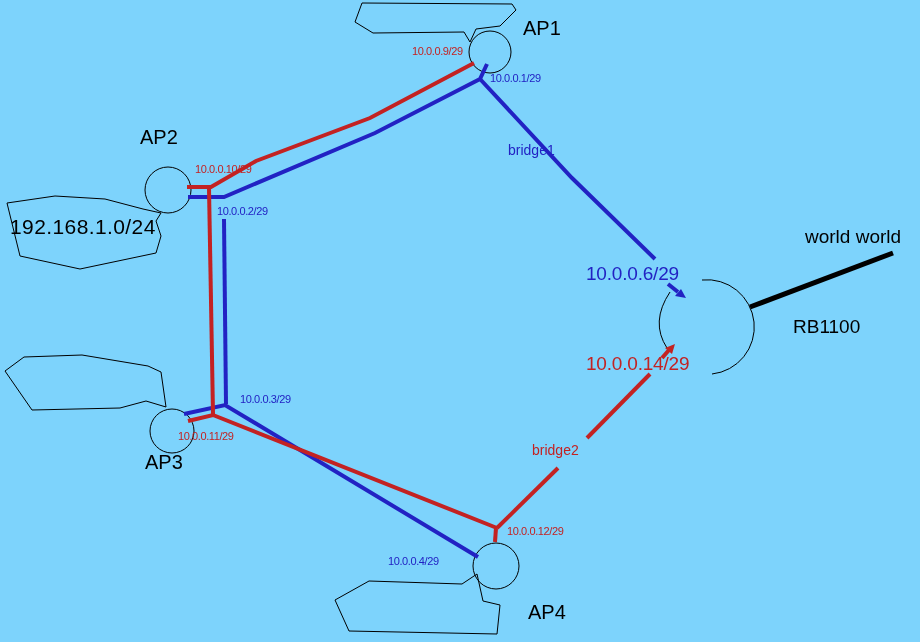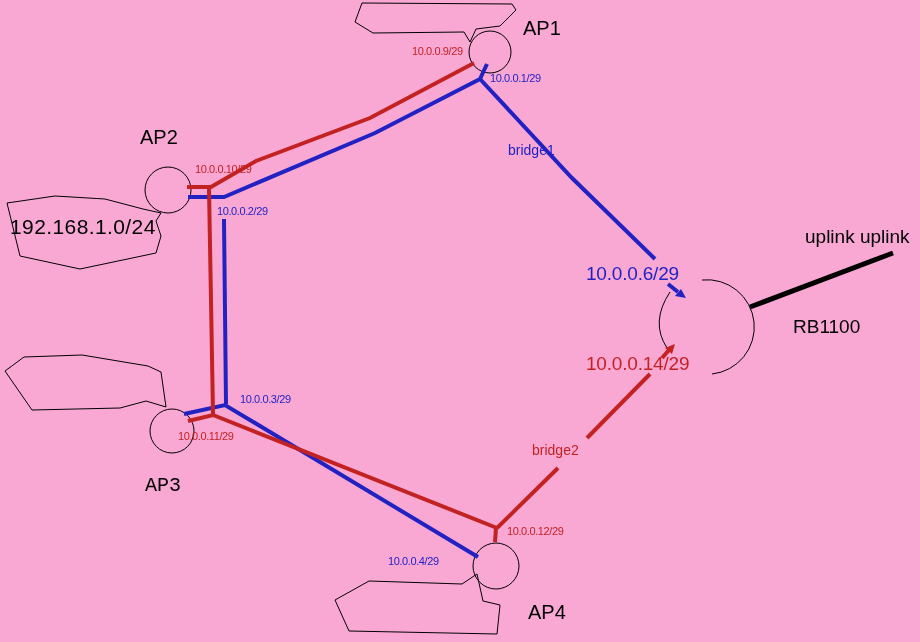--- a/index.html
+++ b/index.html
@@ -1,16 +1,16 @@
 <!DOCTYPE html>
 <html><head>
 <meta charset="utf-8">
 <style>
   html,body{margin:0;padding:0;background:#fff;}
-  #stage{position:relative;width:920px;height:642px;background:#f9a8d4;overflow:hidden;
+  #stage{position:relative;width:920px;height:642px;background:#7dd3fc;overflow:hidden;
          font-family:"Liberation Sans",sans-serif;}
   #net-svg{position:absolute;left:0;top:0;}
   .lbl{position:absolute;white-space:nowrap;line-height:1;letter-spacing:0px;}
   .red{color:#c32222;}
   .blue{color:#2222c3;}
   .black{color:#000000;}
   .ip-small{font-size:11px;letter-spacing:-0.4px;}
   .ip-big{font-size:19px;letter-spacing:-0.2px;}
   .node-lbl{font-size:20px;}
   .cloud-lbl{font-size:21px;letter-spacing:0.4px;}
@@ -70,24 +70,24 @@
 
       <line x1="662" y1="358" x2="669" y2="350"></line>
     </g>
     <polygon fill="#c32222" points="675,344 672,354 665,348"></polygon>
 
     <line x1="750" y1="307" x2="893" y2="253" stroke="#000" stroke-width="5"></line>
   </svg>
 
   <div class="lbl node-lbl black" style="left:523px;top:18px;">AP1</div>
   <div class="lbl node-lbl black" style="left:140px;top:127px;">AP2</div>
-  <div class="lbl node-lbl black" style="left:145px;top:476px;font-family:Liberation Mono, monospace;">AP3</div>
+  <div class="lbl node-lbl black" style="left:145px;top:452px;">AP3</div>
   <div class="lbl node-lbl black" style="left:528px;top:602px;">AP4</div>
   <div class="lbl rb-lbl  black" style="left:793px;top:317px;">RB1100</div>
-  <div class="lbl rb-lbl  black" style="left:805px;top:227px;">uplink uplink</div>
+  <div class="lbl rb-lbl  black" style="left:805px;top:227px;">world world</div>
 
   <div class="lbl cloud-lbl black" style="left:10px;top:216px;">192.168.1.0/24</div>
 
   <div class="lbl bridge-lbl blue" style="left:508px;top:143px;">bridge1</div>
   <div class="lbl bridge-lbl red" style="left:532px;top:443px;">bridge2</div>
 
   <div class="lbl ip-small red" style="left:412px;top:46px;">10.0.0.9/29</div>
   <div class="lbl ip-small blue" style="left:490px;top:73px;text-align:center;">10.0.0.1/29</div>
   <div class="lbl ip-small red" style="left:195px;top:164px;">10.0.0.10/29</div>
   <div class="lbl ip-small blue" style="left:217px;top:206px;">10.0.0.2/29</div>

